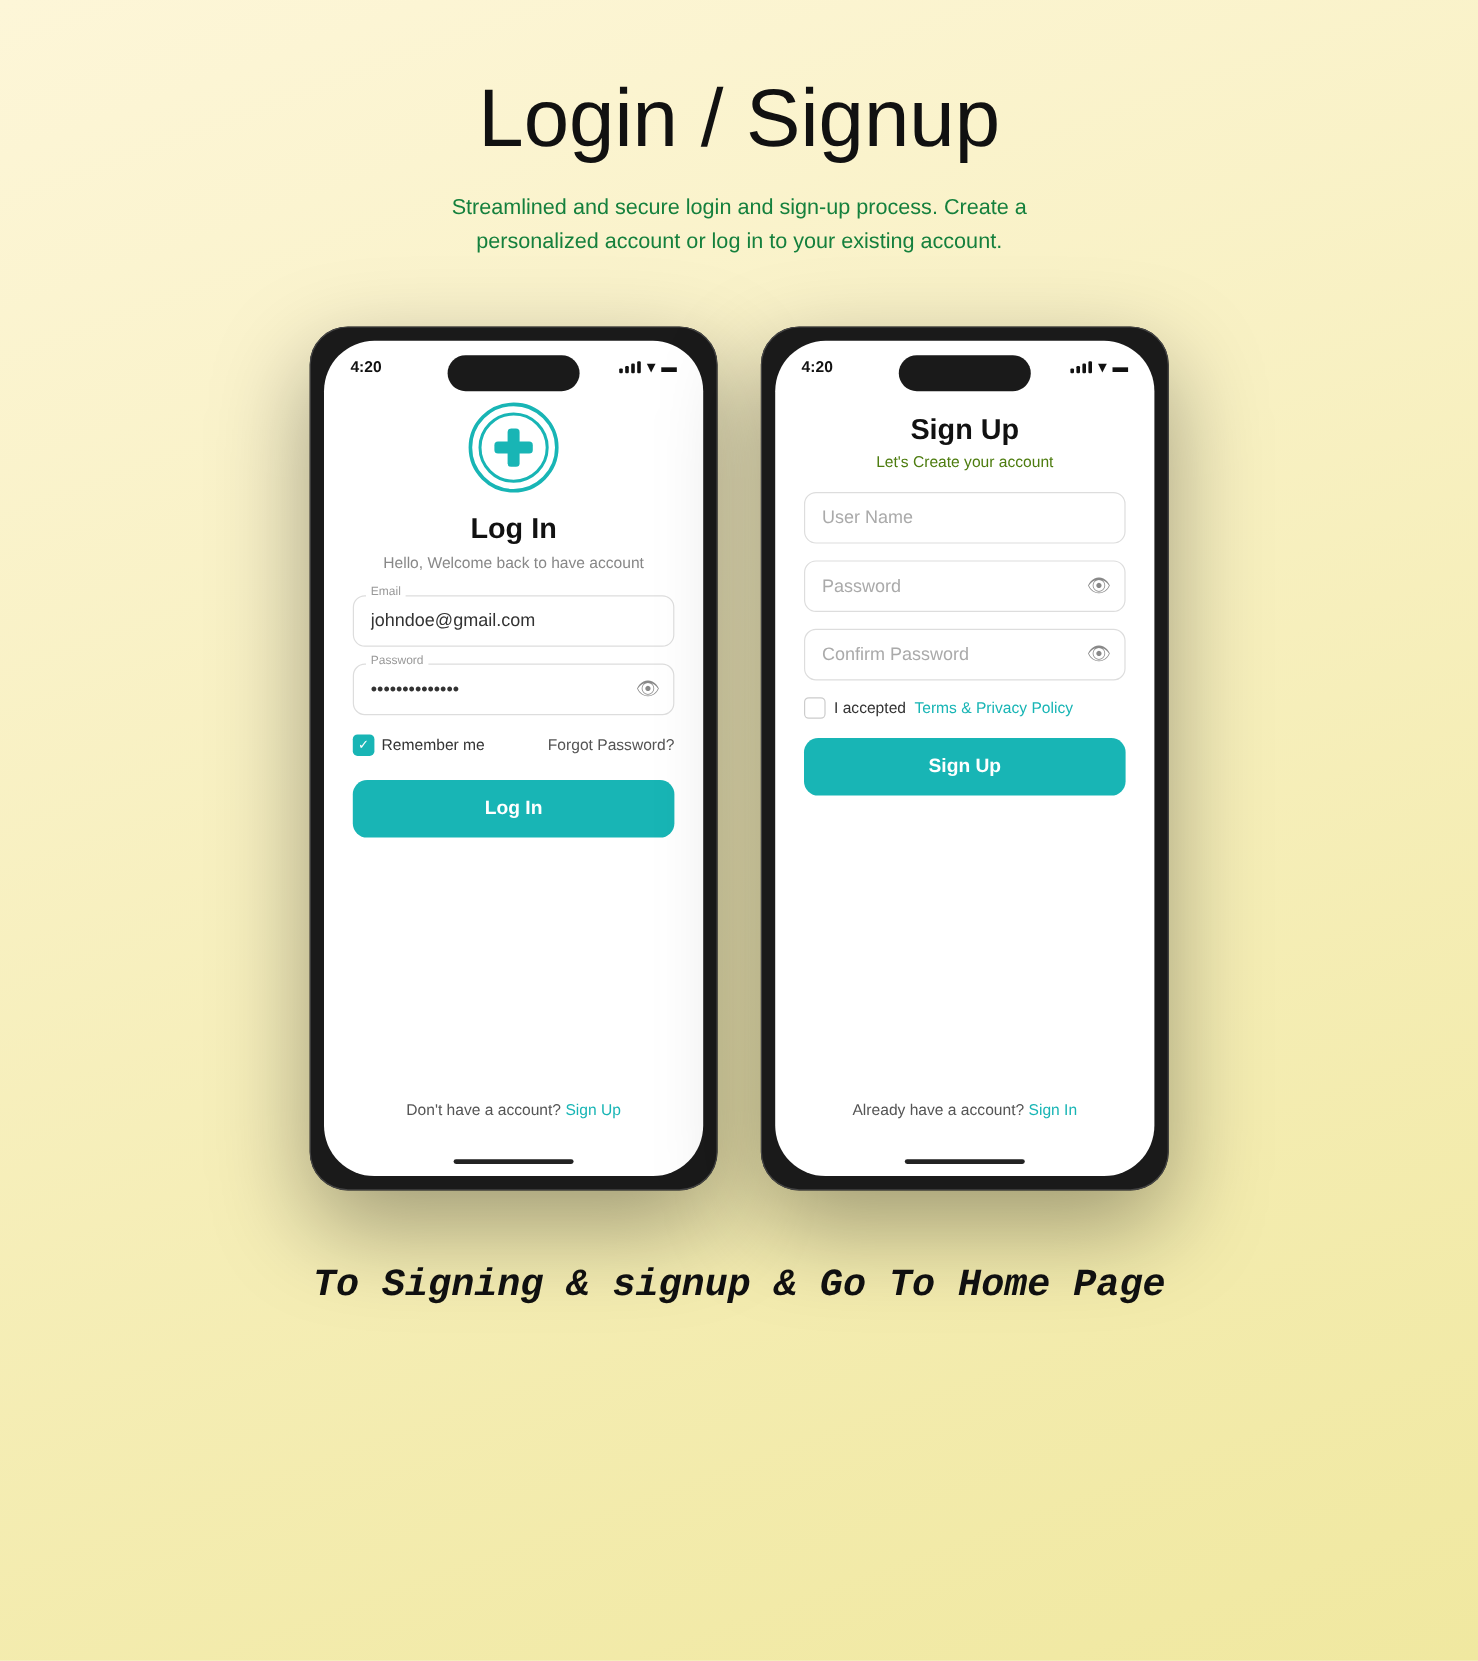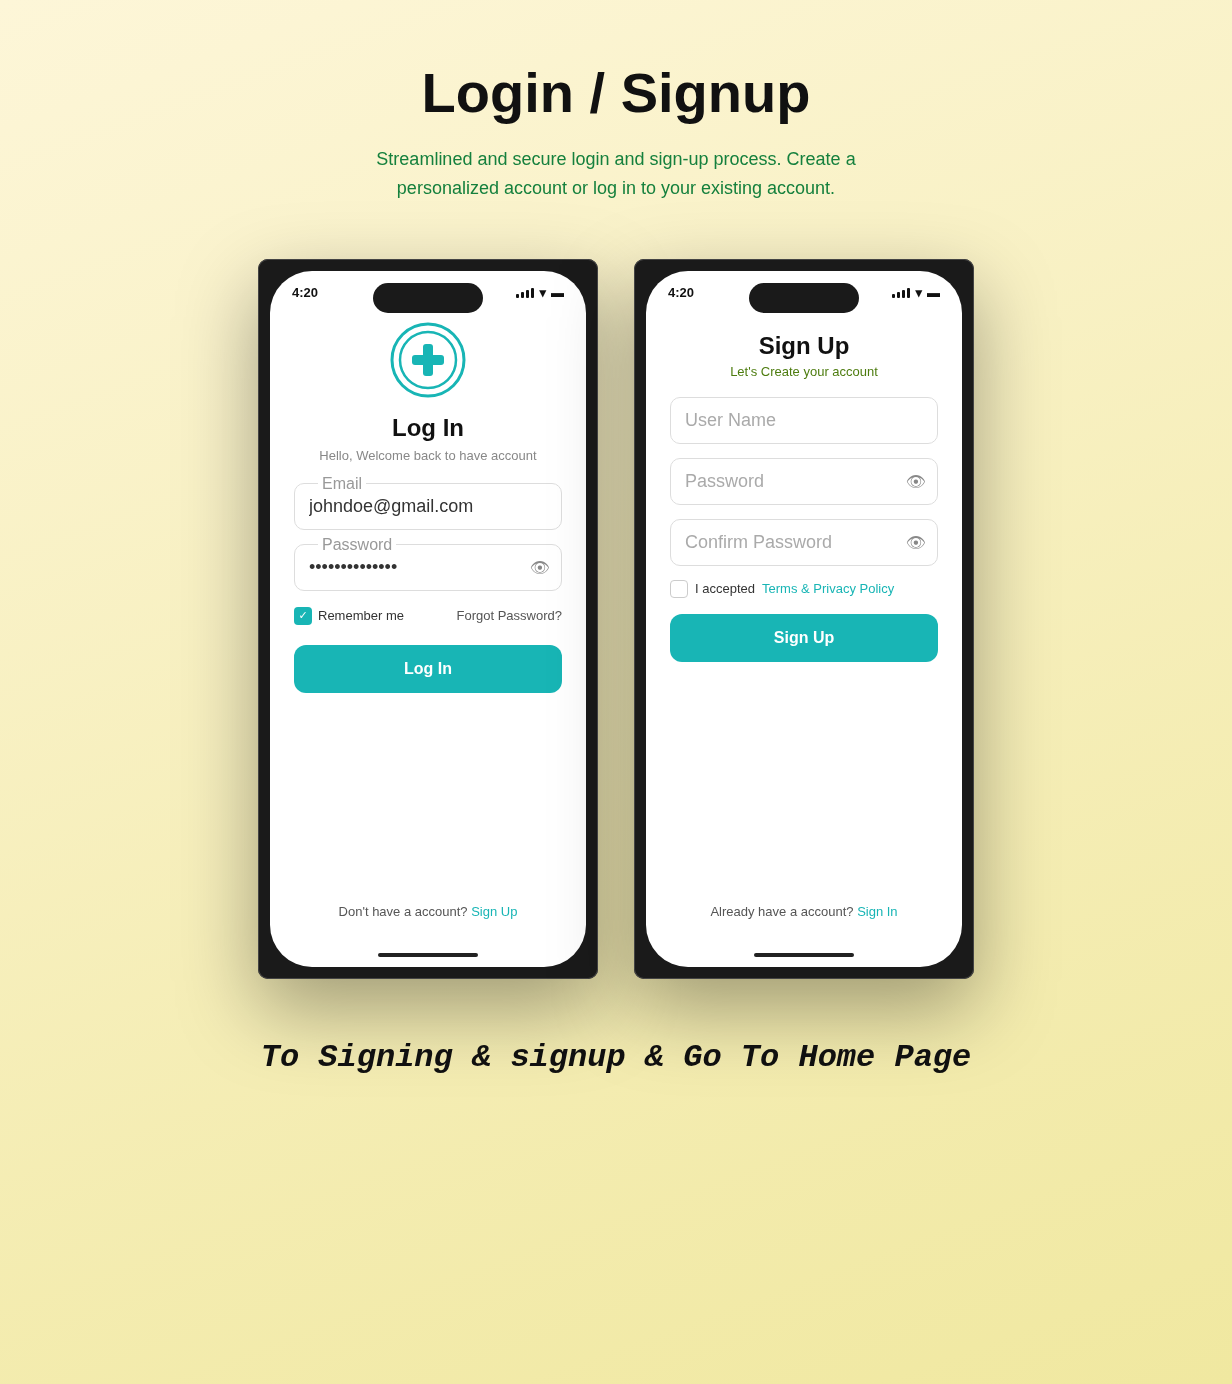--- a/index.html
+++ b/index.html
@@ -10,22 +10,22 @@
       min-height: 1384px;
       width: 1232px;
       font-family: -apple-system, BlinkMacSystemFont, 'Segoe UI', sans-serif;
       display: flex;
       flex-direction: column;
       align-items: center;
       padding: 60px 40px 60px;
     }
 
     .page-title {
-      font-size: 56px;
-      font-weight: 700;
+      font-size: 68px;
+      font-weight: 400;
       color: #111;
       text-align: left;
       margin-bottom: 20px;
     }
 
     .page-subtitle {
       font-size: 18px;
       color: #15803d;
       text-align: center;
       max-width: 560px;
@@ -38,21 +38,21 @@
       gap: 36px;
       align-items: flex-start;
       margin-bottom: 60px;
     }
 
     
     .phone {
       width: 340px;
       height: 720px;
       background: #1a1a1a;
-      border-radius: 10px;
+      border-radius: 32px;
       padding: 12px;
       position: relative;
       box-shadow: 0 30px 80px rgba(0,0,0,0.35), inset 0 0 0 1px #444;
     }
 
     .phone-screen {
       width: 100%;
       height: 100%;
       background: #ffffff;
       border-radius: 42px;
@@ -144,35 +144,35 @@
       margin-bottom: 20px;
     }
 
     
     .field-group {
       margin-bottom: 14px;
       position: relative;
     }
 
     .field-label {
-      font-size: 16px;
+      font-size: 10px;
       color: #999;
       position: absolute;
       top: -8px;
-      left: 24px;
+      left: 11px;
       background: #fff;
       padding: 0 4px;
     }
 
     .field-input {
       width: 100%;
       border: 1.5px solid #ddd;
       border-radius: 10px;
       padding: 12px 40px 12px 14px;
-      font-size: 18px;
+      font-size: 15px;
       color: #333;
       outline: none;
       background: #fff;
     }
 
     .field-input::placeholder { color: #aaa; }
 
     .eye-icon {
       position: absolute;
       right: 12px;

